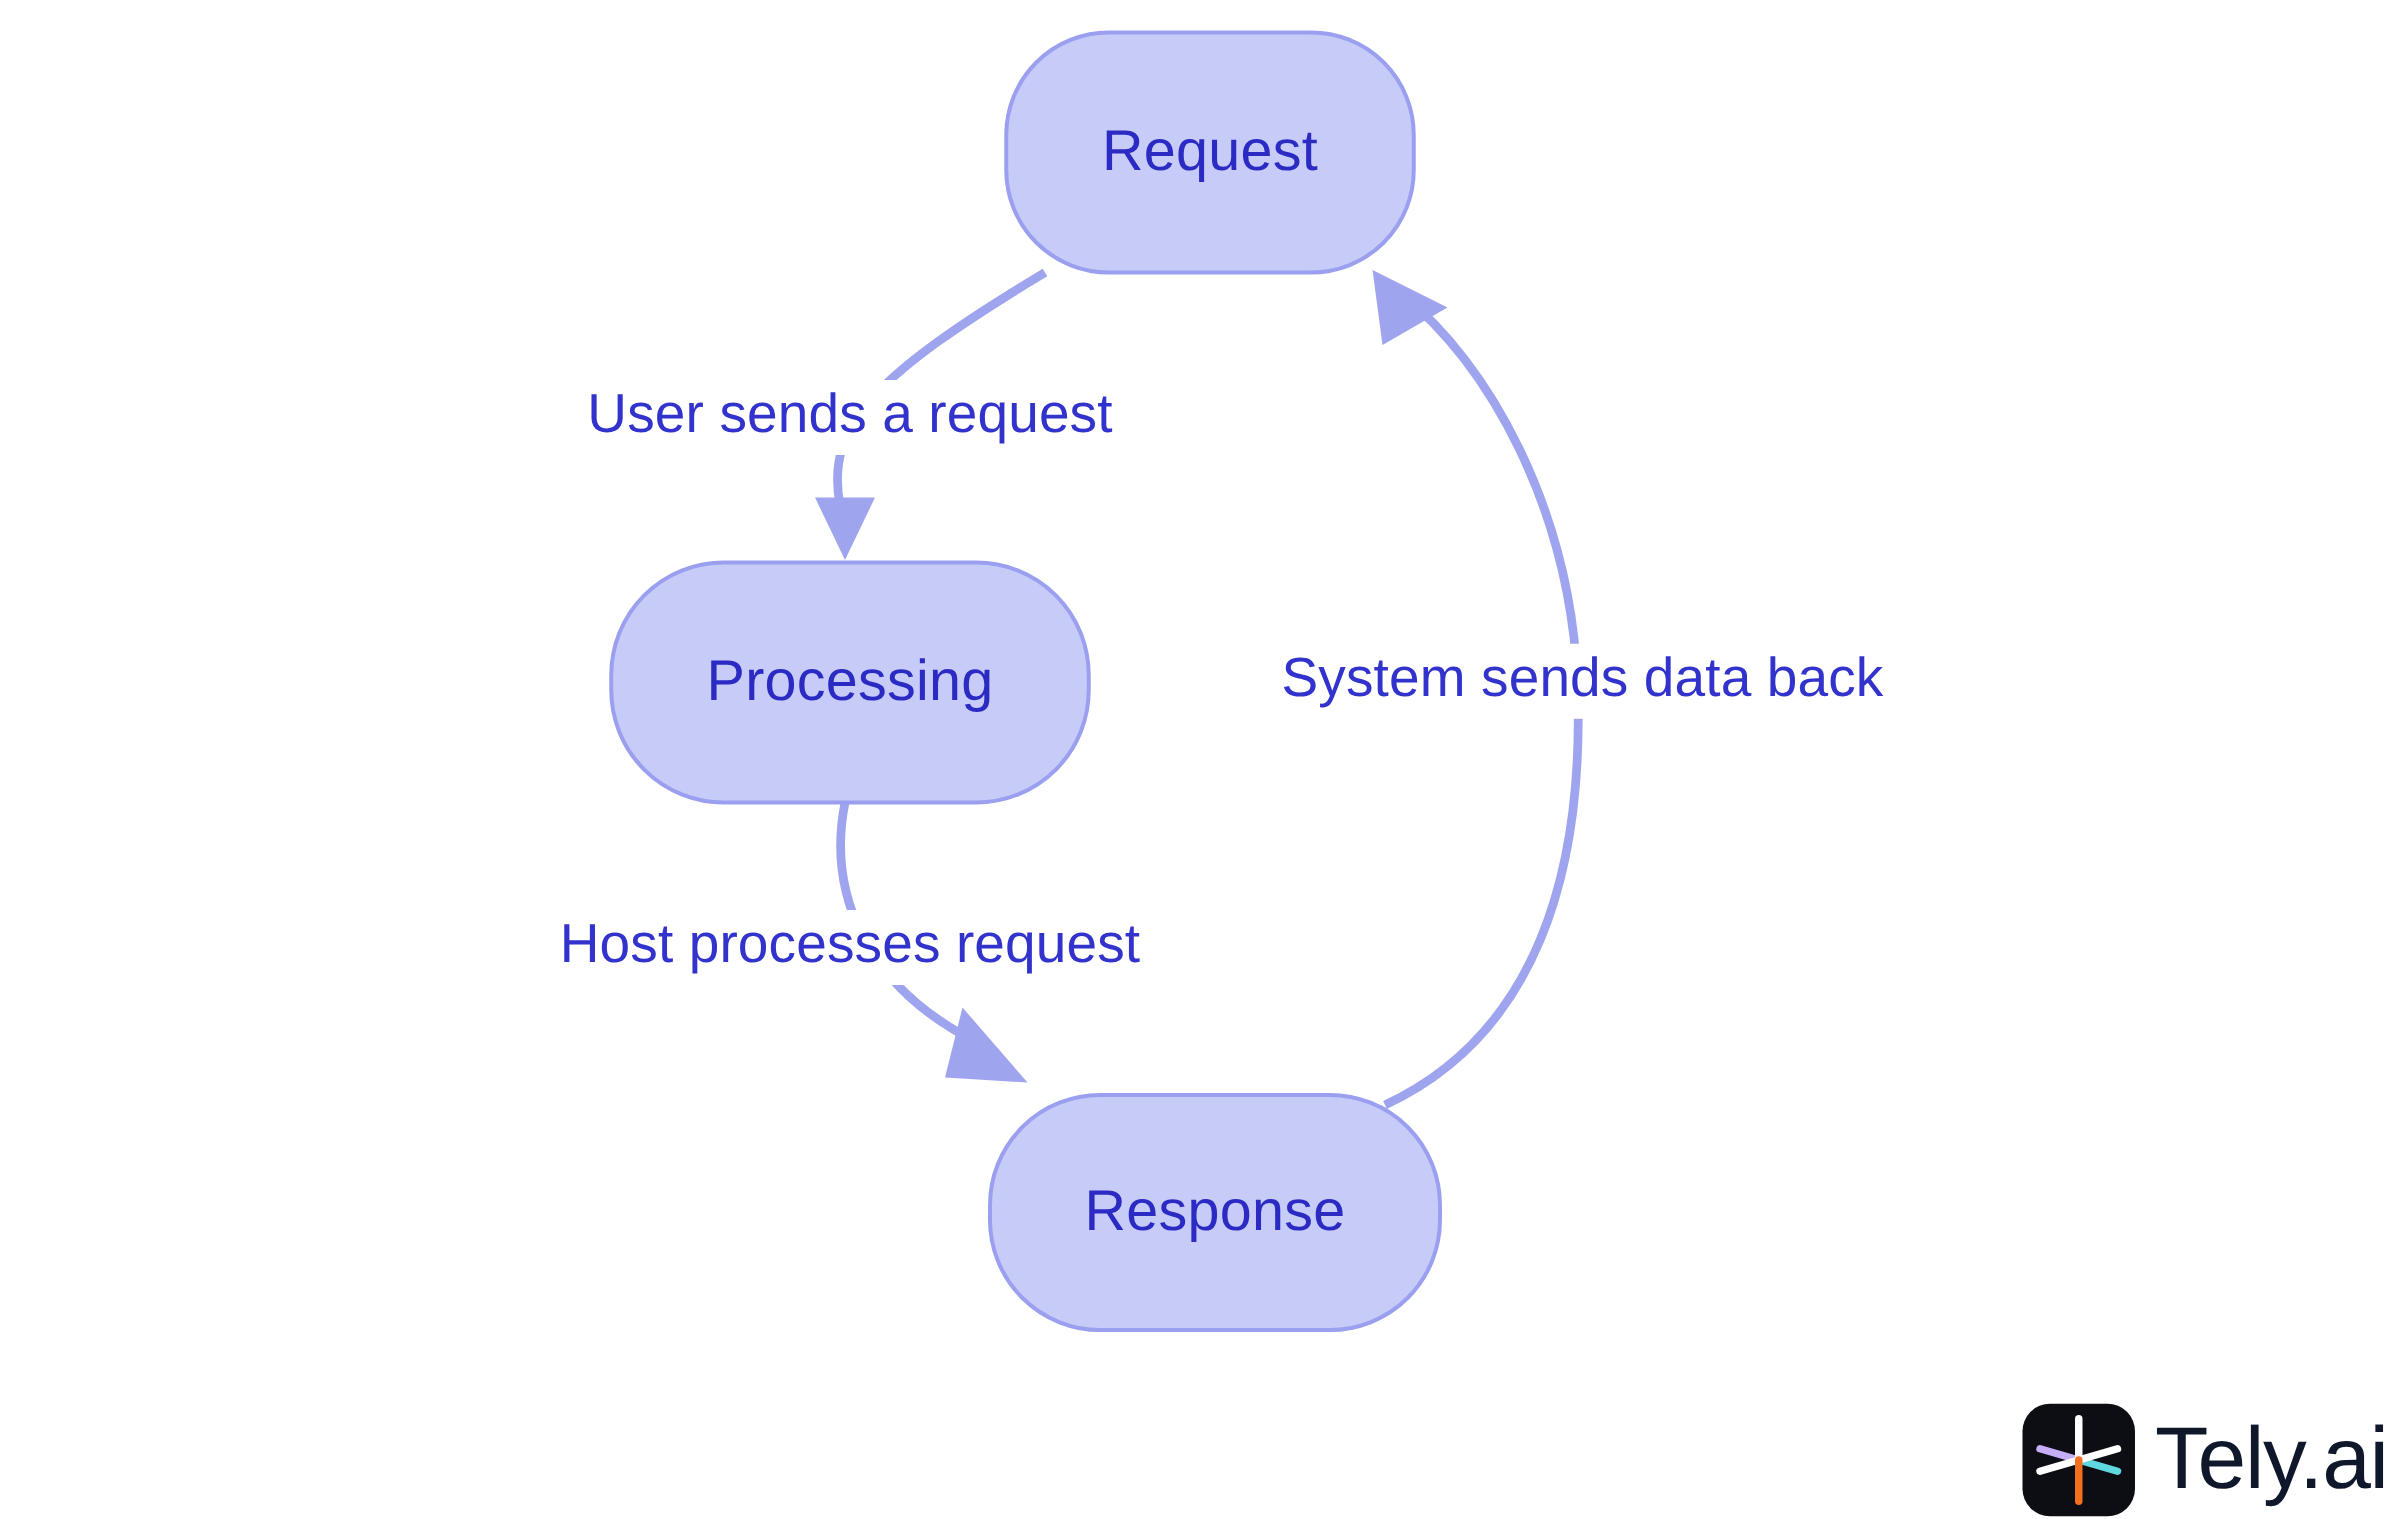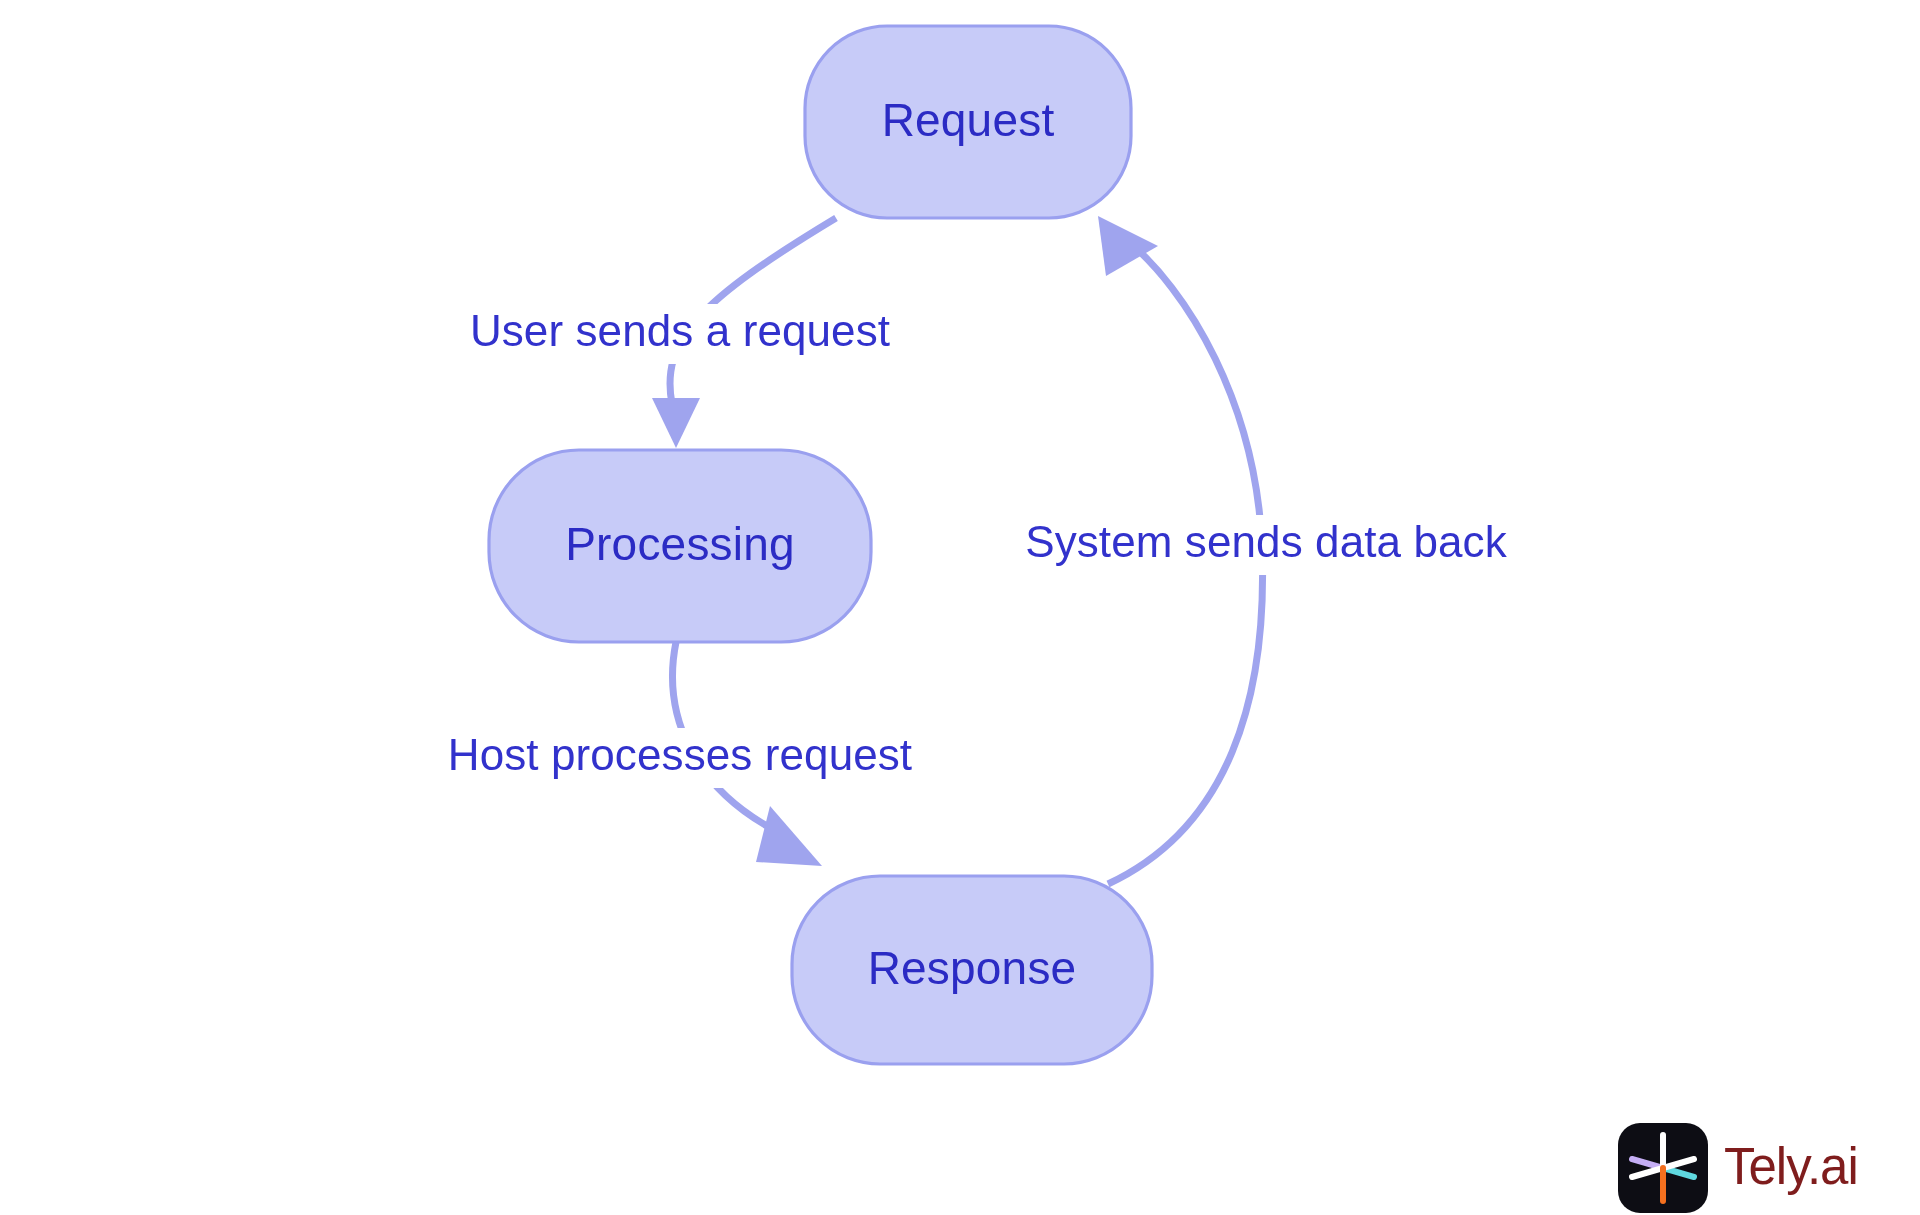--- a/index.html
+++ b/index.html
@@ -77,24 +77,24 @@
     flex: 0 0 auto;
     overflow: hidden;
   }
   #brand-mark svg {
     display: block;
     width: 90px;
     height: 90px;
   }
   #brand-wordmark {
     font-family: "Liberation Sans", "DejaVu Sans", sans-serif;
-    font-size: 51px;
+    font-size: 70px;
     font-weight: 400;
     letter-spacing: -1px;
-    color: #7f1d1d;
+    color: #0f172a;
     line-height: 1;
     white-space: nowrap;
     padding-bottom: 4px;
   }
 </style>
 </head>
 <body>
 
 <div id="diagram-stage">
 

